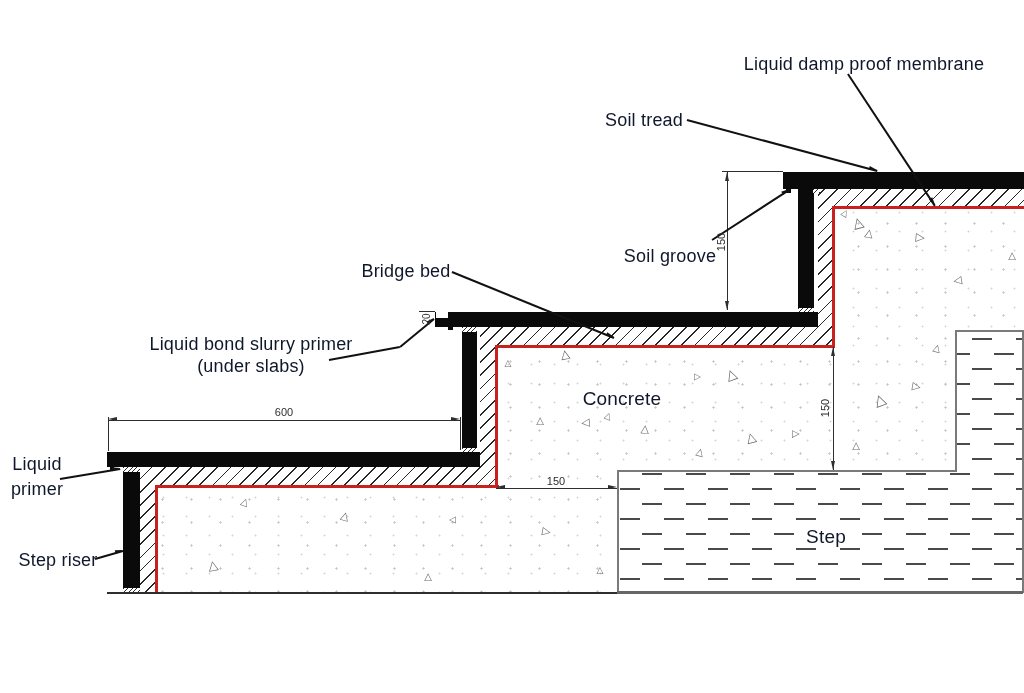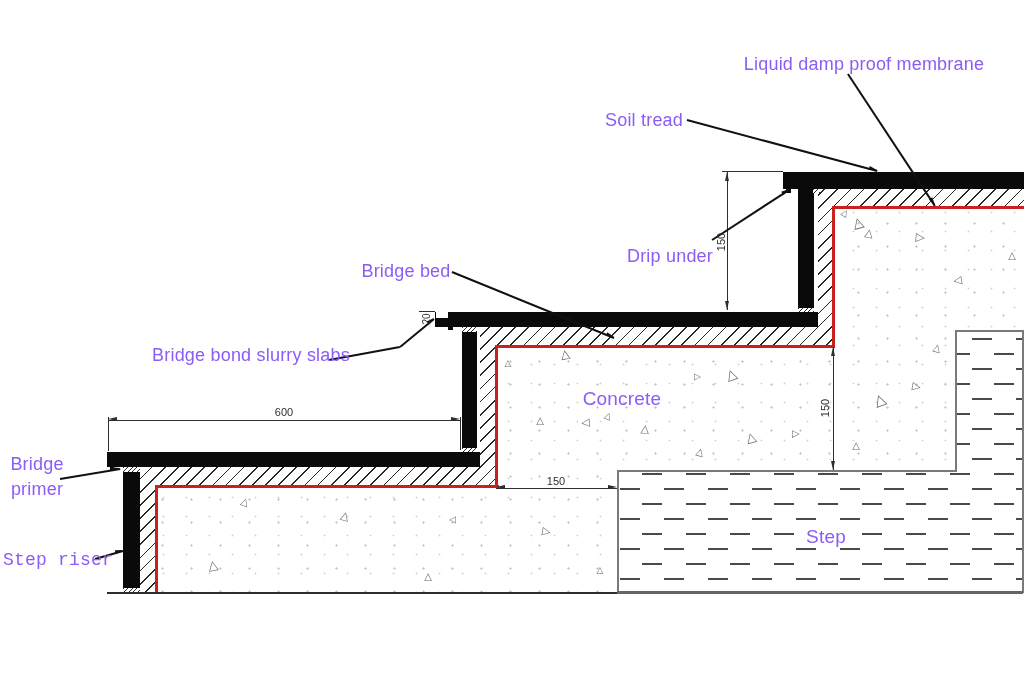--- a/index.html
+++ b/index.html
@@ -41,21 +41,21 @@
   .ln{background:#2e2e2e;z-index:7;}
   .gln{background:#7a7a7a;z-index:2;}
   .arr{width:0;height:0;z-index:7;}
   .arr-l{border-top:2.6px solid transparent;border-bottom:2.6px solid transparent;border-right:9px solid #2e2e2e;}
   .arr-r{border-top:2.6px solid transparent;border-bottom:2.6px solid transparent;border-left:9px solid #2e2e2e;}
   .arr-u{border-left:2.6px solid transparent;border-right:2.6px solid transparent;border-bottom:9px solid #2e2e2e;}
   .arr-d{border-left:2.6px solid transparent;border-right:2.6px solid transparent;border-top:9px solid #2e2e2e;}
   .ldr{position:absolute;height:1.8px;background:#111;z-index:8;transform-origin:0 50%;}
   .larrow{position:absolute;width:0;height:0;z-index:8;border-top:2.6px solid transparent;border-bottom:2.6px solid transparent;border-left:8px solid #111;transform-origin:100% 50%;}
   .lbl{
-    position:absolute;z-index:9;font-size:18px;letter-spacing:0.2px;color:#8b5cf6;
+    position:absolute;z-index:9;font-size:18px;letter-spacing:0.2px;color:#0f172a;
     white-space:nowrap;transform:translate(-50%,-50%);
   }
   .lbl2{line-height:22px;text-align:center;}
   .dim{
     position:absolute;z-index:9;font-size:11px;color:#2e2e2e;white-space:nowrap;
     transform:translate(-50%,-50%);
   }
   .dim.rot{transform:translate(-50%,-50%) rotate(-90deg);}
   .soil-lbl{background:#fff;padding:0 4px;}
 </style>
@@ -328,31 +328,32 @@
       <div class="ldr" style="left: 400px; top: 346.1px; width: 44.0454px; transform: rotate(-0.688924rad);"></div>
       <div class="larrow" style="left: 426px; top: 316.4px; transform: rotate(-0.688924rad);"></div>
       <div class="ldr" style="left: 60px; top: 478.1px; width: 60.8276px; transform: rotate(-0.165149rad);"></div>
       <div class="larrow" style="left: 112px; top: 466.4px; transform: rotate(-0.165149rad);"></div>
       <div class="ldr" style="left: 95px; top: 558.1px; width: 29.1204px; transform: rotate(-0.2783rad);"></div>
       <div class="larrow" style="left: 115px; top: 548.4px; transform: rotate(-0.2783rad);"></div>
     </div>
 
   <div class="lbl" style="left:864px;top:64px;">Liquid damp proof membrane</div>
   <div class="lbl" style="left:644px;top:120px;">Soil tread</div>
-  <div class="lbl" style="left:670px;top:256px;">Drip under</div>
+  <div class="lbl" style="left:670px;top:256px;">Soil groove</div>
   <div class="lbl" style="left:406px;top:271px;">Bridge bed</div>
   <div class="lbl lbl2" style="left:251px;top:355px;">
-    <div>Bridge bond slurry slabs</div>
+    <div>Liquid bond slurry primer</div>
+    <div>(under slabs)</div>
   </div>
   <div class="lbl" style="left:622px;top:399px;font-size:19px;">Concrete</div>
   <div class="lbl lbl2" style="left:37px;top:477px;line-height:25px;">
-    <div>Bridge</div>
+    <div>Liquid</div>
     <div>primer</div>
   </div>
-  <div class="lbl" style="left:58px;top:560px;font-family:Liberation Mono, monospace;">Step riser</div>
+  <div class="lbl" style="left:58px;top:560px;">Step riser</div>
   <div class="lbl soil-lbl" style="left:826px;top:537px;font-size:19px;">Step</div>
 
   <div class="dim rot" style="left:721px;top:242px;">150</div>
   <div class="dim rot" style="left:426px;top:319px;font-size:10px;">20</div>
   <div class="dim" style="left:284px;top:412px;">600</div>
   <div class="dim" style="left:556px;top:481px;">150</div>
   <div class="dim rot" style="left:825px;top:408px;">150</div>
 
 </div>
 

